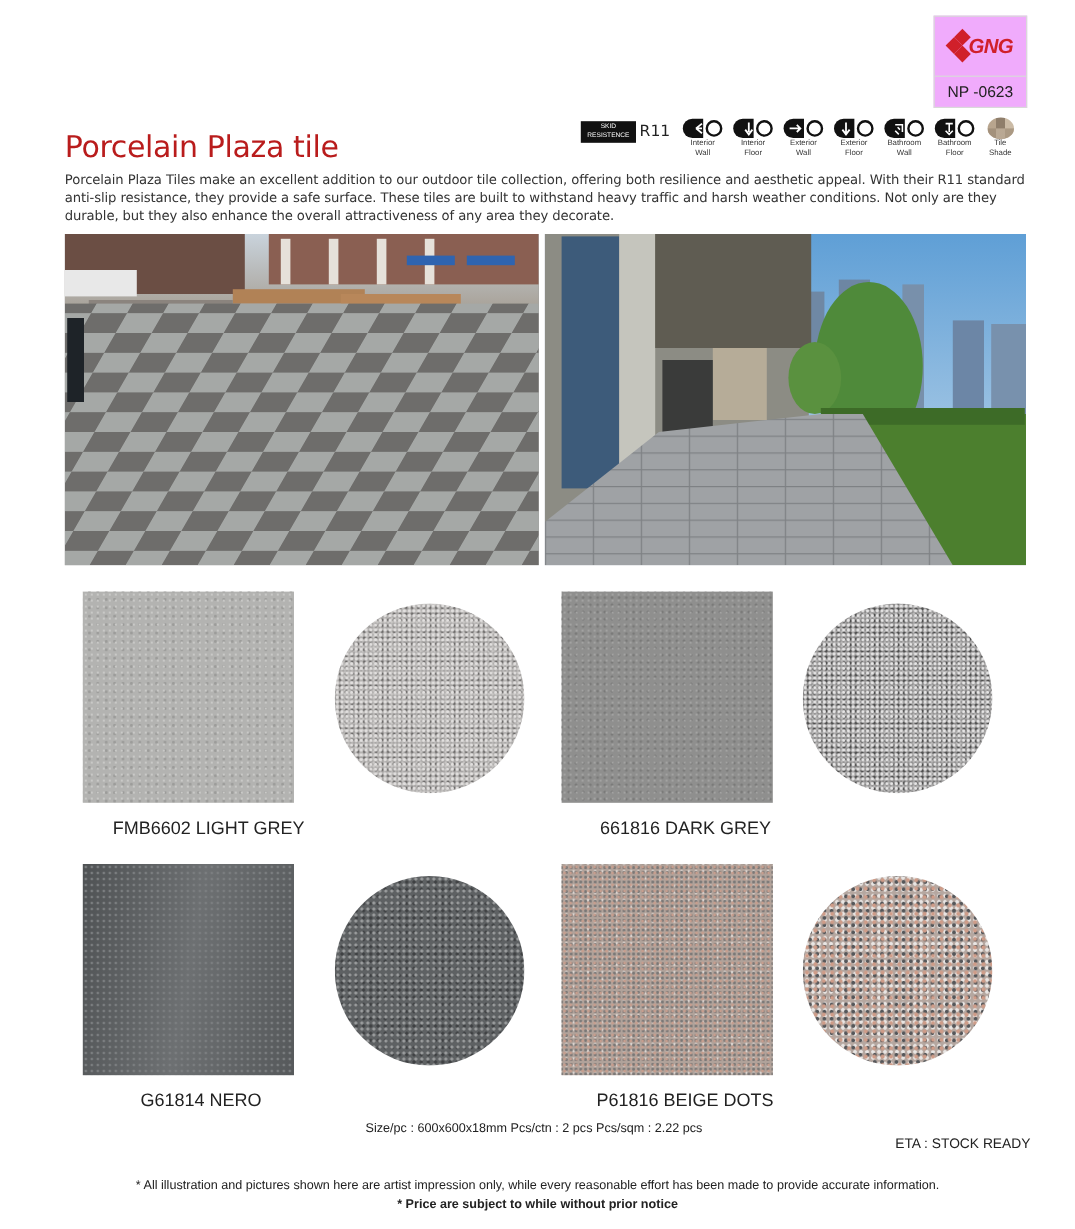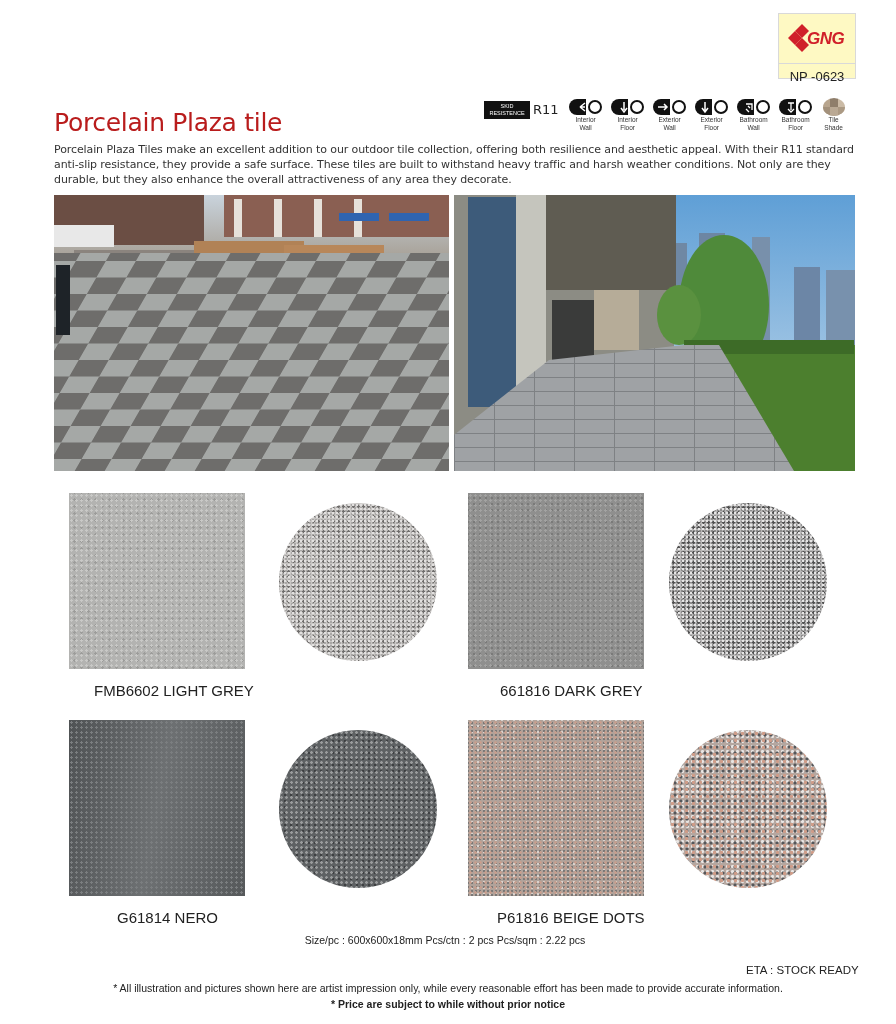--- a/index.html
+++ b/index.html
@@ -1,22 +1,22 @@
 <!DOCTYPE html>
 <html><head>
   <meta charset="utf-8">
   <style>
     * { box-sizing: border-box; margin: 0; padding: 0; }
     html, body { width: 896px; height: 1024px; background: #ffffff; overflow: hidden; }
     body { position: relative; font-family: "DejaVu Sans", "Liberation Sans", sans-serif; color: #222; }
 
     
     .logo-box {
-      position: absolute; left: 778px; top: 13px; width: 78px; height: 66px;
-      border: 1px solid #d9d9d9; background: #fef9c3;
+      position: absolute; left: 778px; top: 13px; width: 78px; height: 77px;
+      border: 1px solid #d9d9d9; background: #f0abfc;
     }
     .logo-top { height: 50px; border-bottom: 1px solid #d9d9d9; position: relative; }
     .logo-diamond { position: absolute; left: 8px; top: 9px; width: 30px; height: 30px; }
     .logo-text {
       position: absolute; left: 28px; top: 15px; font-family: "Liberation Sans", sans-serif;
       font-weight: bold; font-style: italic; font-size: 17px; color: #d0202a; letter-spacing: -0.5px;
     }
     .logo-code {
       height: 26px; line-height: 26px; text-align: center; font-family: "Liberation Sans", sans-serif;
       font-size: 13px; color: #222;
@@ -94,21 +94,21 @@
     .beige-ci { background-color: #b5a7a0;
       background-image: radial-gradient(#cf9c88 1.3px, transparent 2px), radial-gradient(#55575a 1.2px, transparent 1.9px), radial-gradient(#e9e6e4 1.2px, transparent 1.9px);
       background-size: 7px 7px, 6px 6px, 5px 5px; background-position: 0 0, 3px 2px, 1px 4px; }
 
     
     .specs {
       position: absolute; left: 285px; top: 934px; width: 320px; text-align: center;
       font-family: "Liberation Sans", sans-serif; font-size: 10.5px; line-height: 13px; color: #222;
       white-space: nowrap;
     }
-    .eta { position: absolute; left: 746px; top: 948px; font-family: "Liberation Sans", sans-serif; font-size: 11.5px; color: #222; margin-top: 16px; }
+    .eta { position: absolute; left: 746px; top: 948px; font-family: "Liberation Sans", sans-serif; font-size: 11.5px; color: #222; }
     .disclaimer {
       position: absolute; left: 0; width: 896px; text-align: center; font-family: "Liberation Sans", sans-serif;
       font-size: 10.5px; color: #222;
     }
     .disc1 { top: 982px; }
     .disc2 { top: 998px; font-weight: bold; }
   </style>
 </head>
 <body>
 

